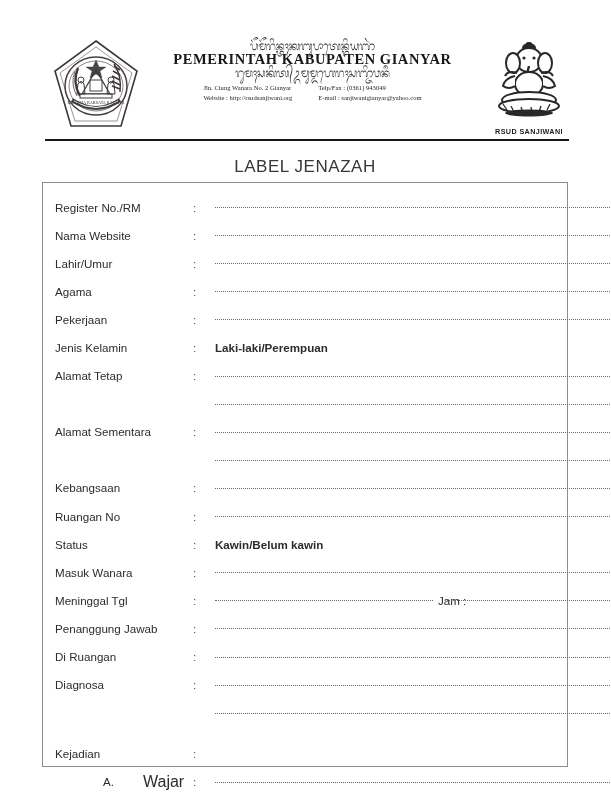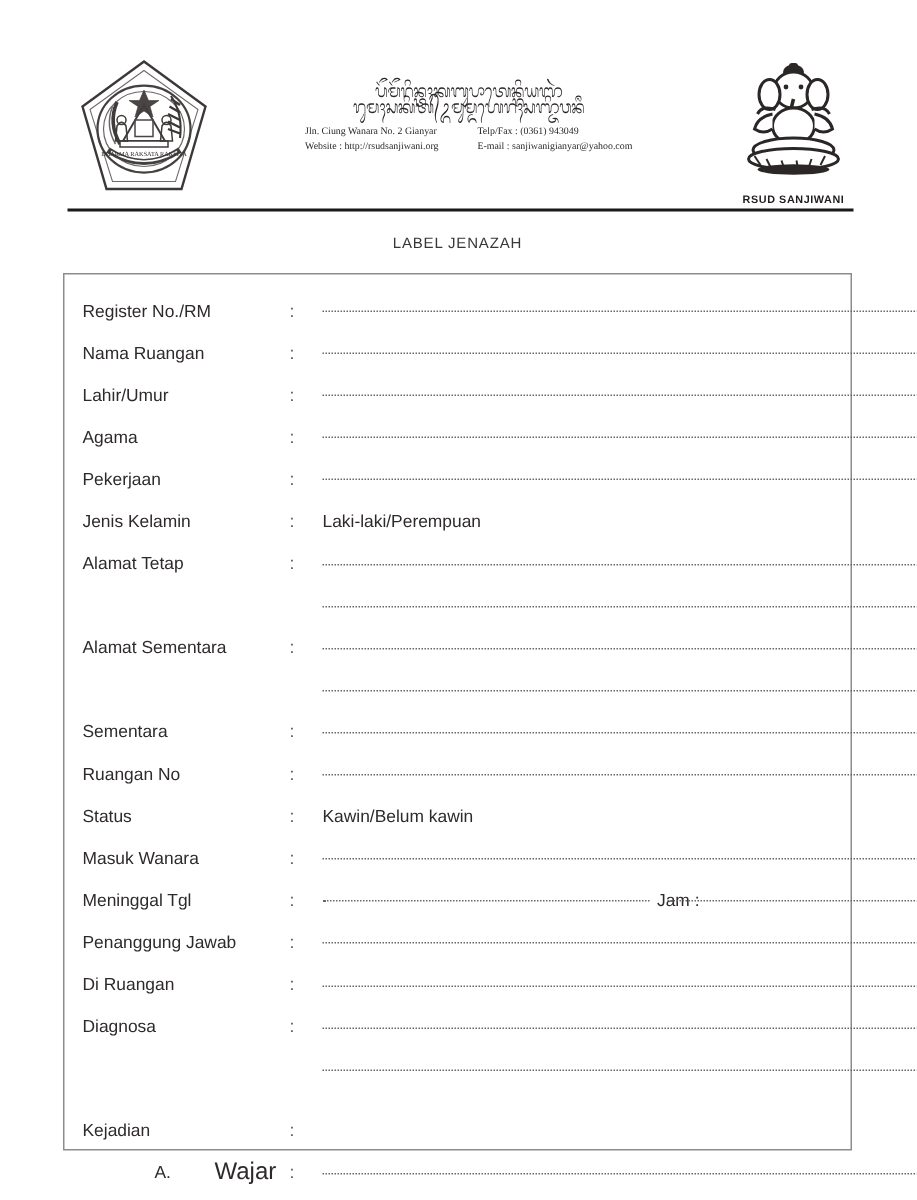--- a/index.html
+++ b/index.html
@@ -38,21 +38,21 @@
     font-family: Liberation Sans, sans-serif;
     font-size: 7.2px;
     font-weight: bold;
     letter-spacing: 0.4px;
     color: #201c1c;
     margin-top: 1px;
     white-space: nowrap;
   }
   .head-center {
     position: absolute;
-    left: 140px; top: 56px;
+    left: 140px; top: 40px;
     width: 345px;
     text-align: center;
   }
   .bali-script {
     font-family: "DejaVu Sans", sans-serif;
     font-size: 10.5px;
     line-height: 1.05;
     color: #2a2626;
     letter-spacing: -0.2px;
     white-space: nowrap;
@@ -97,21 +97,21 @@
     height: 0;
     border-top: 2.2px solid #1b1818;
   }
 
   
   .doc-title {
     position: absolute;
     left: 42px; top: 157px;
     width: 526px;
     text-align: center;
-    font-size: 10px;
+    font-size: 17px;
     letter-spacing: 0.55px;
     color: #3a3636;
   }
 
   
   .frame {
     position: absolute;
     left: 42px; top: 182px;
     width: 526px;
     height: 585px;
@@ -167,20 +167,21 @@
     right: 8px;
     width: auto;
   }
 
   .val {
     position: absolute;
     left: 173px;
     font-size: 11.6px;
     color: #2e2a2a;
     white-space: nowrap;
+    font-weight: bold;
   }
 
   .jam-label {
     position: absolute;
     left: 396px;
     font-size: 11.6px;
     color: #2e2a2a;
   }
 
   
@@ -231,20 +232,21 @@
       </g>
       <path d="M62 26 q8 12 6 28" fill="none" stroke="#3b3736" stroke-width="1.4"></path>
       <path d="M20 62 q24 16 48 0" fill="none" stroke="#444040" stroke-width="4"></path>
       <path d="M22 63 q22 13 44 0" fill="none" stroke="#ffffff" stroke-width="1"></path>
       <text x="44" y="66" font-size="4.2" fill="#2e2a2a" text-anchor="middle" font-family="Liberation Serif, serif">DHARMA RAKSATA RAKSITA</text>
     </svg>
   </div>
 
   <div class="head-center">
     <div class="bali-script">ᬧᭂᬫᭂᬭᬶᬦ᭄ᬢᬄᬓᬩᬸᬧᬵᬢᬾᬦ᭄ᬕᬶᬬᬜᬃ</div>
+    <div class="org-line1">PEMERINTAH KABUPATEN GIANYAR</div>
     <div class="bali-script">ᬭᬸᬫᬄᬲᬓᬶᬢ᭄ᬉᬫᬸᬫ᭄ᬤᬳᬾᬭᬄᬲᬜ᭄ᬚᬶᬯᬦᬷ</div>
     <div class="contact">
       <div>
         <div>Jln. Ciung Wanara No. 2 Gianyar</div>
         <div>Website : http://rsudsanjiwani.org</div>
       </div>
       <div>
         <div>Telp/Fax : (0361) 943049</div>
         <div>E-mail : sanjiwanigianyar@yahoo.com</div>
       </div>
@@ -290,21 +292,21 @@
 
 <div class="rows">
 
   <div class="row">
     <span class="lbl">Register No./RM</span>
     <span class="colon">:</span>
     <span class="dots"></span>
   </div>
 
   <div class="row">
-    <span class="lbl">Nama Ruangan</span>
+    <span class="lbl">Nama Website</span>
     <span class="colon">:</span>
     <span class="dots"></span>
   </div>
 
   <div class="row">
     <span class="lbl">Lahir/Umur</span>
     <span class="colon">:</span>
     <span class="dots"></span>
   </div>
 
@@ -338,21 +340,21 @@
   <div class="row">
     <span class="lbl">Alamat Sementara</span>
     <span class="colon">:</span>
     <span class="dots"></span>
   </div>
   <div class="row">
     <span class="dots"></span>
   </div>
 
   <div class="row">
-    <span class="lbl">Sementara</span>
+    <span class="lbl">Kebangsaan</span>
     <span class="colon">:</span>
     <span class="dots"></span>
   </div>
 
   <div class="row">
     <span class="lbl">Ruangan No</span>
     <span class="colon">:</span>
     <span class="dots"></span>
   </div>
 

